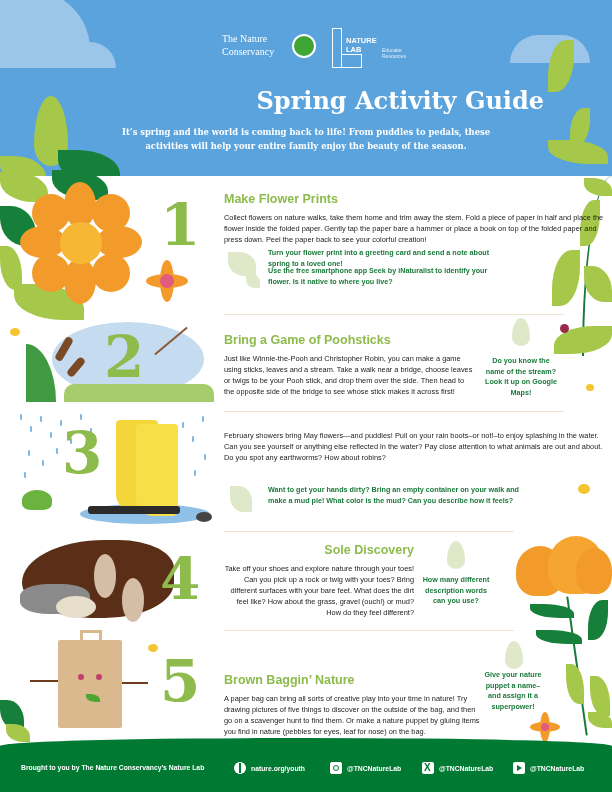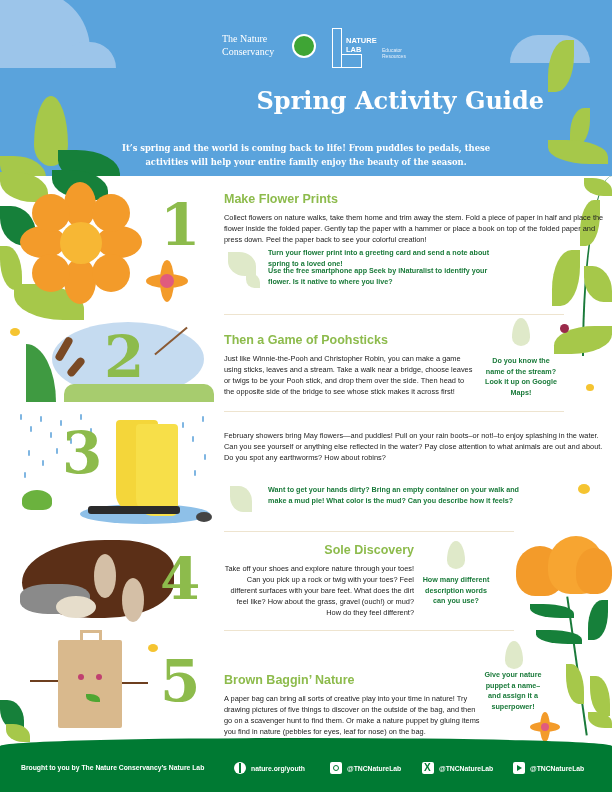--- a/index.html
+++ b/index.html
@@ -13,21 +13,21 @@
   .tnc-logo .l1 { display: block; }
   .tnc-logo .l2 { display: block; }
   .tnc-globe { position: absolute; left: 292px; top: 6px; width: 24px; height: 24px; border-radius: 50%; background: #3fa535; border: 2px solid #fff; }
   .natlab { position: absolute; left: 332px; top: 0; width: 90px; height: 40px; }
   .natlab .frame { position: absolute; left: 0; top: 0; width: 10px; height: 40px; border: 1.5px solid #fff; }
   .natlab .frame2 { position: absolute; left: 10px; top: 26px; width: 20px; height: 14px; border: 1.5px solid #fff; border-left: none; }
   .natlab .t1 { position: absolute; left: 14px; top: 8px; color: #fff; font-size: 7.5px; font-weight: bold; line-height: 9px; }
   .natlab .t3 { position: absolute; left: 50px; top: 19px; color: #e6f0fa; font-size: 5px; line-height: 6px; }
 
   .title { position: absolute; top: 86px; left: 0; width: 544px; text-align: right; color: #fff; font-family: "DejaVu Serif", serif; font-weight: bold; font-size: 24px; }
-  .subtitle { position: absolute; top: 125px; left: 110px; width: 392px; text-align: center; color: #fff; font-family: "DejaVu Serif", serif; font-weight: bold; font-size: 8.4px; line-height: 14px; margin-top: 16px; }
+  .subtitle { position: absolute; top: 125px; left: 110px; width: 392px; text-align: center; color: #fff; font-family: "DejaVu Serif", serif; font-weight: bold; font-size: 8.4px; line-height: 14px; }
 
   .section { position: absolute; left: 224px; }
   .sec-title { color: #8dbb4c; font-weight: bold; font-size: 12.5px; margin-bottom: 6px; }
   .sec-body { color: #222; font-size: 7.4px; line-height: 11px; }
   .tip { color: #1a7a3a; font-weight: bold; font-size: 7.2px; line-height: 10.5px; }
   .tip-center { text-align: center; }
   .divider { position: absolute; height: 1px; background: #eee4cf; }
 
   .bignum { position: absolute; font-family: "DejaVu Serif", serif; font-weight: bold; color: #8dbb4c; font-size: 58px; line-height: 58px; }
 
@@ -187,46 +187,46 @@
 <div class="leaf lg" style="left:590px;top:676px;width:20px;height:40px;"></div>
 <div class="leaf lg" style="left:588px;top:712px;width:24px;height:16px;"></div>
 <div class="flower" style="left:530px;top:712px;width:30px;height:30px;">
   <div class="petal" style="left:10px;top:0;width:10px;height:30px;"></div>
   <div class="petal" style="left:0;top:10px;width:30px;height:10px;"></div>
   <div style="position:absolute;left:11px;top:11px;width:8px;height:8px;border-radius:50%;background:#e05b7e;"></div>
 </div>
 
 <div class="section" style="top:192px;width:380px;">
   <div class="sec-title">Make Flower Prints</div>
-  <div class="sec-body">Collect flowers on nature walks, take them home and trim away the stem. Fold a piece of paper in half and place the flower inside the folded paper. Gently tap the paper with a hammer or place a book on top of the folded paper and press down. Peel the paper back to see your colorful creation!</div>
+  <div class="sec-body">Collect flowers on nature walks, take them home and trim away the stem. Fold a piece of paper in half and place the flower inside the folded paper. Gently tap the paper bare a hammer or place a book on top of the folded paper and press down. Peel the paper back to see your colorful creation!</div>
 </div>
 <div class="leafbg" style="left:228px;top:252px;width:28px;height:24px;"></div>
 <div class="leafbg" style="left:246px;top:274px;width:14px;height:14px;"></div>
 <div class="tip" style="position:absolute;left:268px;top:248px;width:230px;">Turn your flower print into a greeting card and send a note about spring to a loved one!</div>
 <div class="tip" style="position:absolute;left:268px;top:266px;width:230px;">Use the free smartphone app Seek by iNaturalist to identify your flower. Is it native to where you live?</div>
 <div class="divider" style="left:224px;top:314px;width:340px;"></div>
 
 <div class="section" style="top:333px;width:250px;">
-  <div class="sec-title">Then a Game of Poohsticks</div>
+  <div class="sec-title">Bring a Game of Poohsticks</div>
   <div class="sec-body">Just like Winnie-the-Pooh and Christopher Robin, you can make a game using sticks, leaves and a stream. Take a walk near a bridge, choose leaves or twigs to be your Pooh stick, and drop them over the side. Then head to the opposite side of the bridge to see whose stick makes it across first!</div>
 </div>
 <div class="leafbg" style="left:512px;top:318px;width:18px;height:28px;border-radius:50% 50% 50% 50% / 70% 70% 30% 30%;"></div>
 <div class="tip tip-center" style="position:absolute;left:482px;top:356px;width:78px;">Do you know the name of the stream? Look it up on Google Maps!</div>
 <div class="divider" style="left:224px;top:411px;width:340px;"></div>
 
 <div class="section" style="top:430px;width:380px;">
   <div class="sec-body">February showers bring May flowers—and puddles! Pull on your rain boots–or not!–to enjoy splashing in the water. Can you see yourself or anything else reflected in the water? Pay close attention to what animals are out and about. Do you spot any earthworms? How about robins?</div>
 </div>
 <div class="leafbg" style="left:230px;top:486px;width:22px;height:26px;"></div>
 <div class="tip" style="position:absolute;left:268px;top:485px;width:260px;">Want to get your hands dirty? Bring an empty container on your walk and make a mud pie! What color is the mud? Can you describe how it feels?</div>
 <div class="divider" style="left:224px;top:531px;width:290px;"></div>
 
 <div class="section" style="top:543px;width:190px;text-align:right;">
   <div class="sec-title">Sole Discovery</div>
-  <div class="sec-body">Take off your shoes and explore nature through your toes! Can you pick up a rock or twig with your toes? Feel different surfaces with your bare feet. What does the dirt feel like? How about the grass, gravel (ouch!) or mud? How do they feel different?</div>
+  <div class="sec-body">Take off your shoes and explore nature through your toes! Can you pick up a rock or twig with your toes? Bring different surfaces with your bare feet. What does the dirt feel like? How about the grass, gravel (ouch!) or mud? How do they feel different?</div>
 </div>
 <div class="leafbg" style="left:447px;top:541px;width:18px;height:28px;border-radius:50% 50% 50% 50% / 70% 70% 30% 30%;"></div>
 <div class="tip tip-center" style="position:absolute;left:418px;top:575px;width:76px;">How many different description words can you use?</div>
 <div class="divider" style="left:224px;top:630px;width:290px;"></div>
 
 <div class="section" style="top:649px;width:258px;margin-top:24px;">
   <div class="sec-title">Brown Baggin’ Nature</div>
   <div class="sec-body">A paper bag can bring all sorts of creative play into your time in nature! Try drawing pictures of five things to discover on the outside of the bag, and then go on a scavenger hunt to find them. Or make a nature puppet by gluing items you find in nature (pebbles for eyes, leaf for nose) on the bag.</div>
 </div>
 <div class="leafbg" style="left:505px;top:641px;width:18px;height:28px;border-radius:50% 50% 50% 50% / 70% 70% 30% 30%;"></div>

